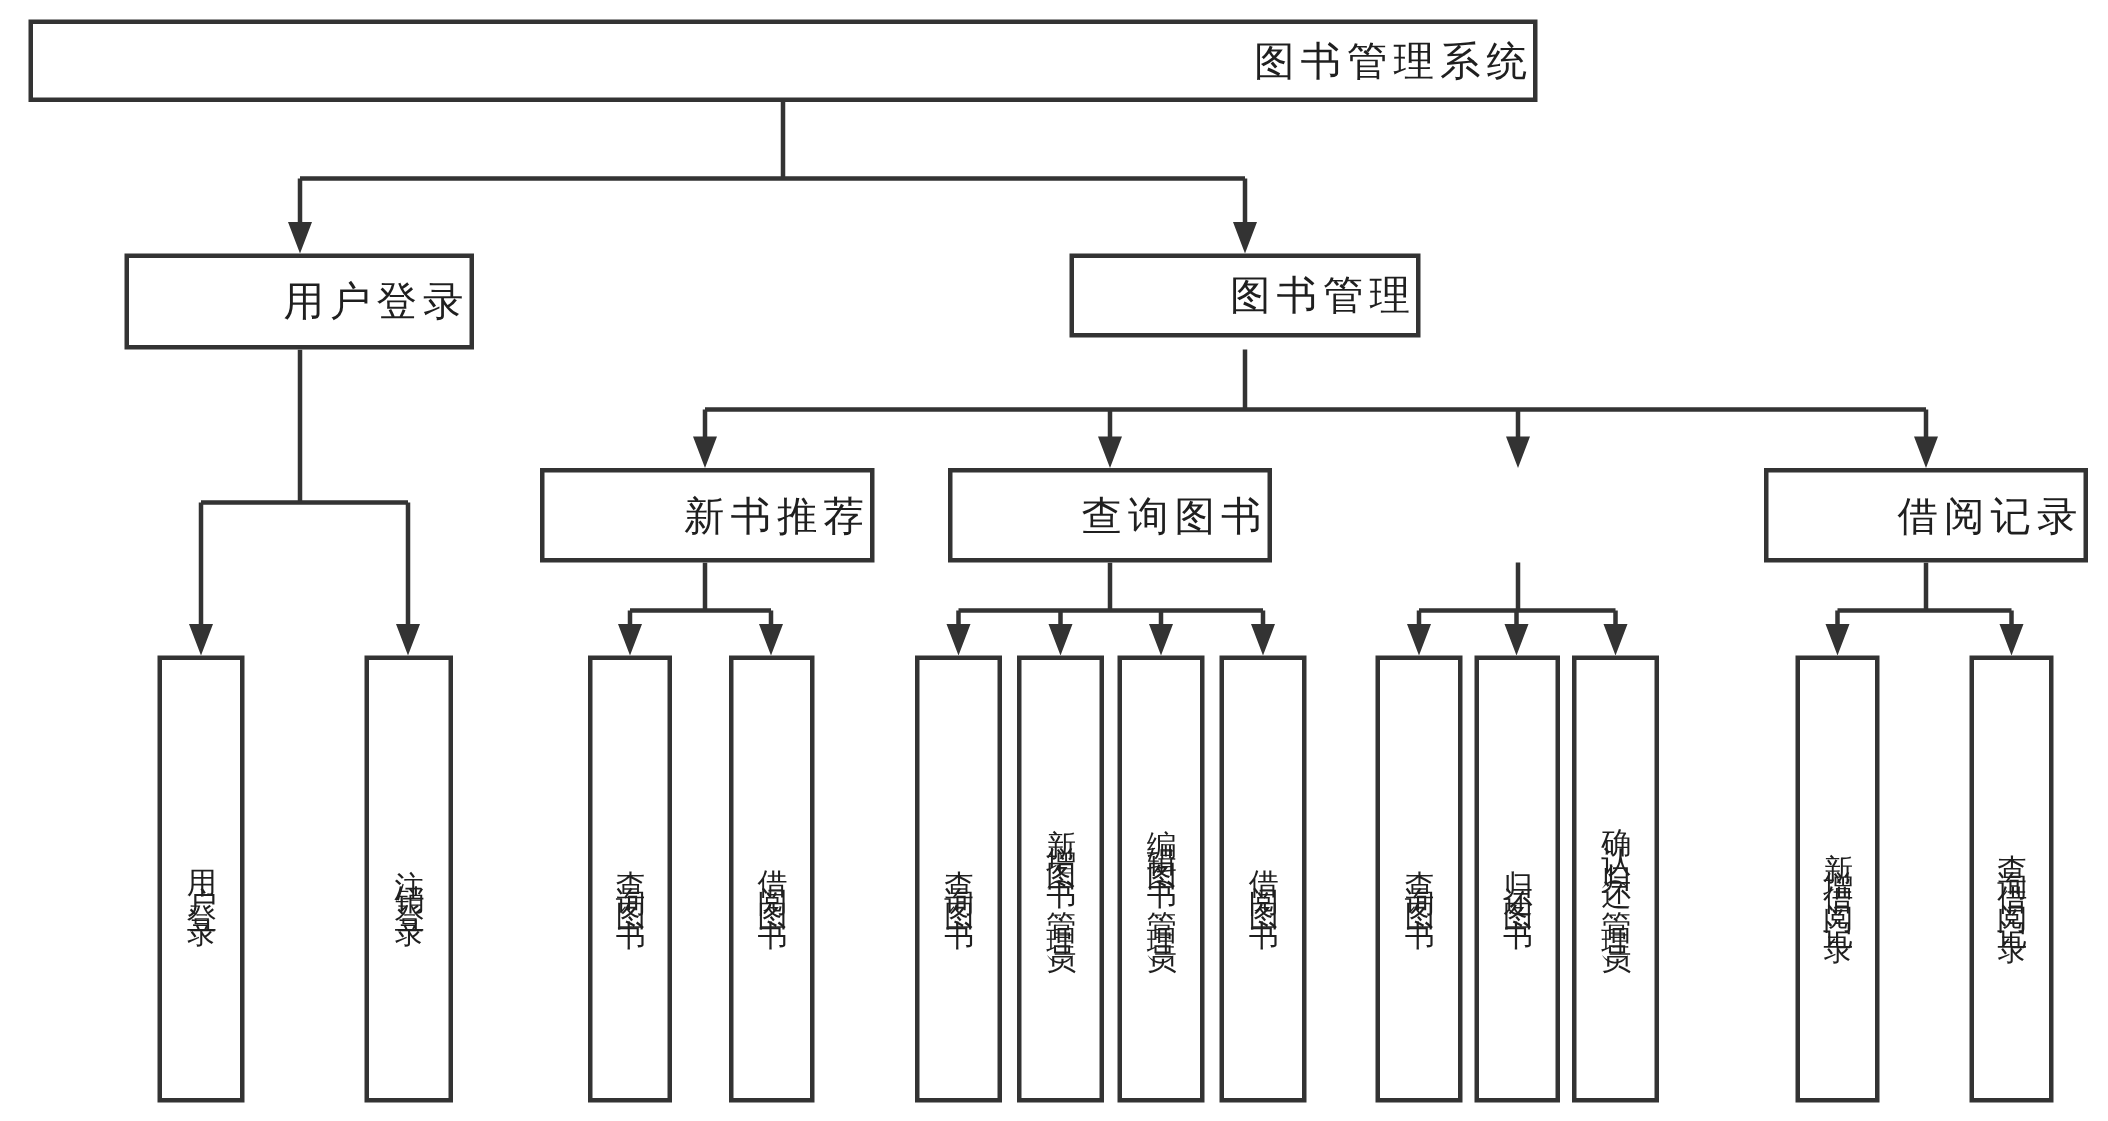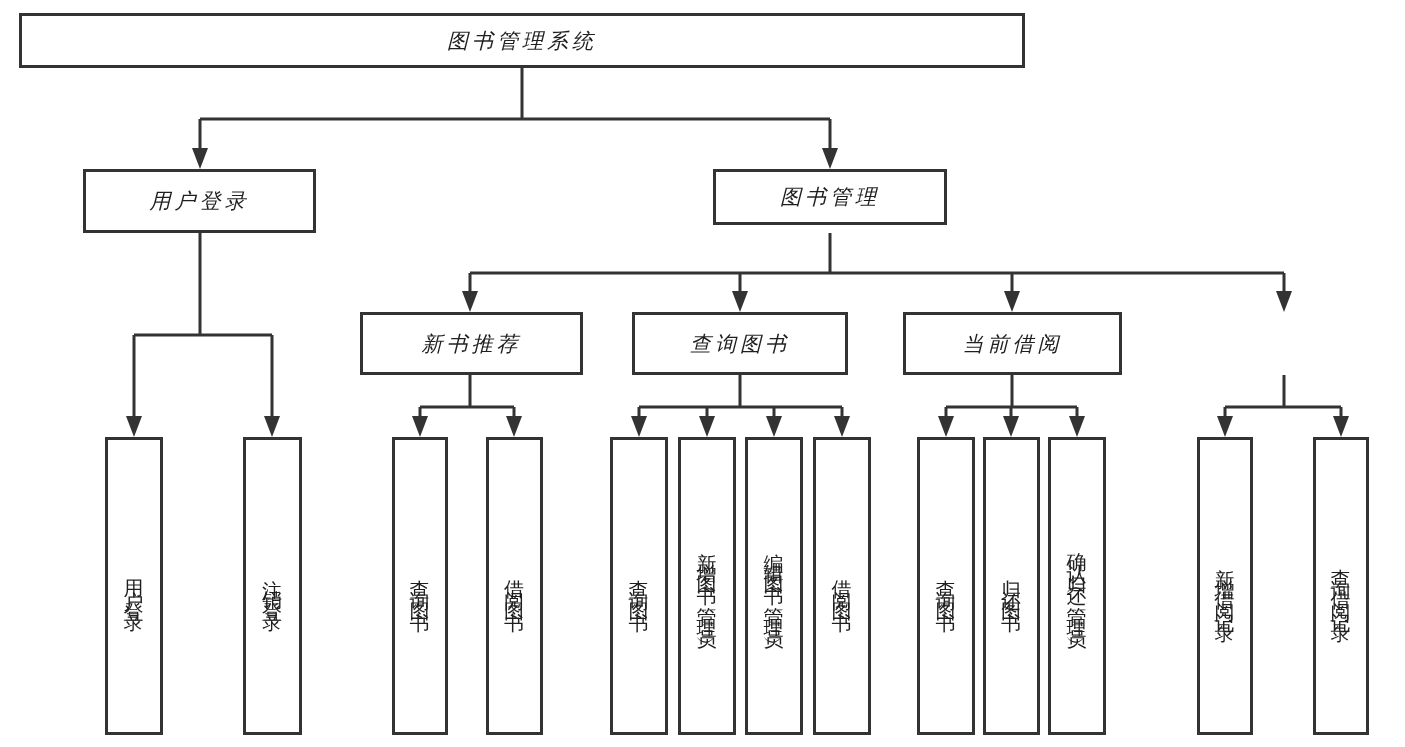--- a/index.html
+++ b/index.html
@@ -13,22 +13,22 @@
   .stage{
     position:relative;width:1405px;height:747px;background:var(--background);
     font-family:"Liberation Sans","DejaVu Sans",sans-serif;color:var(--text);
     overflow:hidden;
   }
   .connectors{position:absolute;left:0;top:0;width:1405px;height:747px;}
   .connectors .ln{stroke:var(--line);stroke-width:3;fill:none;}
   .connectors .arw{fill:var(--line);stroke:none;}
   .node{
     position:absolute;background:var(--box_fill);border:3px solid var(--line);
-    display:flex;align-items:center;justify-content:center;box-sizing:border-box;
-    font-size:21px;letter-spacing:4px;white-space:nowrap;font-style:italic;
+    display:flex;align-items:center;justify-content:flex-end;box-sizing:border-box;
+    font-size:27px;letter-spacing:4px;white-space:nowrap;
   }
   .leaf{
     position:absolute;background:var(--box_fill);border:3px solid var(--line);
     display:flex;align-items:center;justify-content:center;box-sizing:border-box;
   }
   .vtext{
     writing-mode:vertical-rl;text-orientation:mixed;
     font-size:20px;letter-spacing:11px;line-height:1;white-space:nowrap;
   }
   .watermark{
@@ -68,22 +68,22 @@
   <div class="node" style="left:713px;top:169px;width:234px;height:56px">
     <span>图书管理</span>
   </div>
 
   <div class="node" style="left:360px;top:312px;width:223px;height:63px">
     <span>新书推荐</span>
   </div>
   <div class="node" style="left:632px;top:312px;width:216px;height:63px">
     <span>查询图书</span>
   </div>
-  <div class="node" style="left:903px;top:312px;width:219px;height:63px">
-    <span>当前借阅</span>
+  <div class="node" style="left:1176px;top:312px;width:216px;height:63px">
+    <span>借阅记录</span>
   </div>
 
   <div class="leaf" style="left:105px;top:437px;width:58px;height:298px">
     <span class="vtext">用户登录</span>
   </div>
   <div class="leaf" style="left:243px;top:437px;width:59px;height:298px">
     <span class="vtext">注销登录</span>
   </div>
 
   <div class="leaf" style="left:392px;top:437px;width:56px;height:298px">

